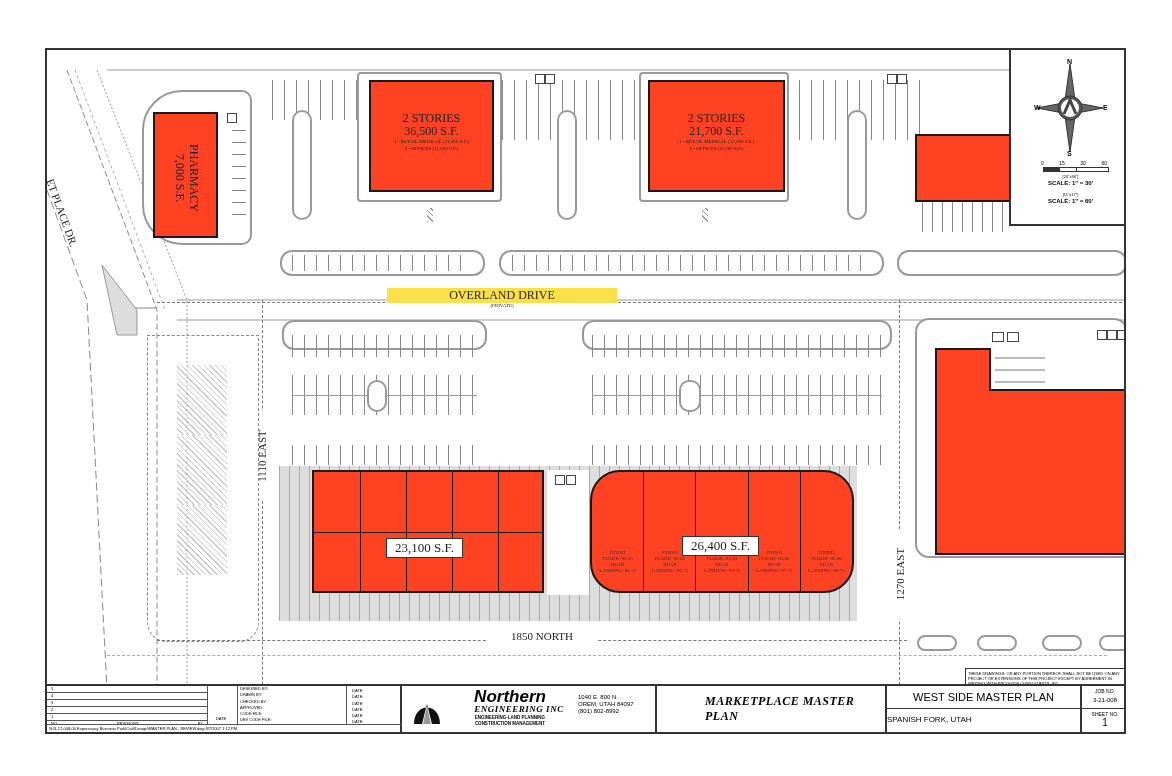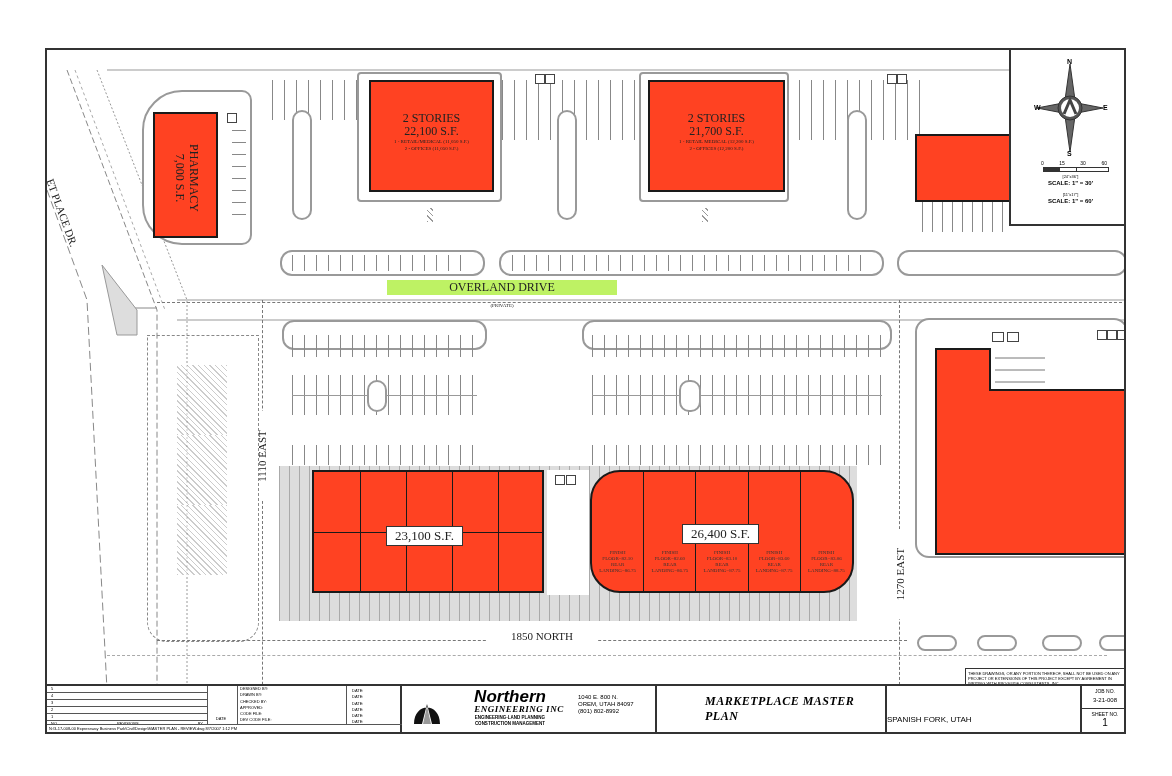--- a/index.html
+++ b/index.html
@@ -9,21 +9,21 @@
   .bldg{position:absolute;background:#ff4222;border:2px solid #1a1a1a;box-sizing:border-box;}
   .lbl{position:absolute;color:#222;text-align:center;}
   .road-line{position:absolute;border-top:1px dashed #777;}
   .vroad{position:absolute;border-left:1px dashed #777;}
   .island{position:absolute;border:2px solid #999;border-radius:10px;box-sizing:border-box;background:#fff;}
   .stalls{position:absolute;background-image:repeating-linear-gradient(90deg,#888 0 1px,transparent 1px 12px);}
   .vstalls{position:absolute;background-image:repeating-linear-gradient(0deg,#888 0 1px,transparent 1px 12px);}
   .sidewalk{position:absolute;background:#ddd;background-image:repeating-linear-gradient(90deg,#aaa 0 1px,transparent 1px 10px);}
   .hatch{position:absolute;background:repeating-linear-gradient(45deg,#999 0 1px,#fff 1px 4px);}
   .sqbox{position:absolute;width:8px;height:8px;border:1px solid #444;background:#fff;}
-  .sfbox{position:absolute;background:#fff;border:1px solid #333;font-size:13px;padding:1px 8px;color:#222;}
+  .sfbox{position:absolute;background:#fff;border:1px solid #333;font-size:13px;padding:1px 8px;color:#222;margin-top:12px;}
   .tb{position:absolute;left:0;bottom:0;width:100%;height:46px;border-top:2px solid #333;background:#fff;font-family:"Liberation Sans",sans-serif;}
   .tb .cell{position:absolute;top:0;height:100%;border-right:2px solid #333;box-sizing:border-box;}
   .tiny{font-size:5px;color:#333;}
 </style>
 </head>
 <body>
 
 <div class="sheet">
 
   <svg class="abs" style="left:0;top:0;" width="1081" height="640">
@@ -52,21 +52,21 @@
   <div class="island" style="left:245px;top:60px;width:20px;height:110px;"></div>
   <div class="stalls" style="left:455px;top:30px;width:140px;height:60px;"></div>
   <div class="island" style="left:510px;top:60px;width:20px;height:110px;"></div>
   <div class="stalls" style="left:740px;top:30px;width:140px;height:60px;"></div>
   <div class="island" style="left:800px;top:60px;width:20px;height:110px;"></div>
 
   <div class="island" style="left:310px;top:22px;width:145px;height:130px;border-radius:4px;"></div>
   <div class="bldg" style="left:322px;top:30px;width:125px;height:112px;">
     <div class="lbl" style="left:0;top:30px;width:100%;">
       <div style="font-size:12px;line-height:13px;">2 STORIES</div>
-      <div style="font-size:12px;line-height:13px;">22,100 S.F.</div>
+      <div style="font-size:12px;line-height:13px;">36,500 S.F.</div>
       <div style="font-size:5px;line-height:7px;">1 - RETAIL/MEDICAL (11,050 S.F.)</div>
       <div style="font-size:5px;line-height:7px;">2 - OFFICES (11,050 S.F.)</div>
     </div>
   </div>
   <div class="sqbox" style="left:488px;top:24px;"></div>
   <div class="sqbox" style="left:498px;top:24px;"></div>
   <div class="hatch" style="left:380px;top:158px;width:6px;height:14px;"></div>
 
   <div class="island" style="left:592px;top:22px;width:150px;height:130px;border-radius:4px;"></div>
   <div class="bldg" style="left:601px;top:30px;width:137px;height:112px;">
@@ -111,21 +111,21 @@
     <div class="abs" style="left:0;top:148px;width:100%;text-align:center;font-size:6px;font-weight:bold;">SCALE: 1" = 60'</div>
   </div>
 
   <div class="island" style="left:233px;top:200px;width:205px;height:26px;border-radius:12px;"></div>
   <div class="stalls" style="left:245px;top:205px;width:180px;height:16px;"></div>
   <div class="island" style="left:452px;top:200px;width:385px;height:26px;border-radius:12px;"></div>
   <div class="stalls" style="left:465px;top:205px;width:360px;height:16px;"></div>
   <div class="island" style="left:850px;top:200px;width:230px;height:26px;border-radius:12px;"></div>
 
   <div class="road-line" style="left:110px;top:252px;width:970px;"></div>
-  <div class="lbl" style="left:340px;top:230px;width:230px;font-size:12px;background:#bef264;">OVERLAND DRIVE</div>
+  <div class="lbl" style="left:340px;top:238px;width:230px;font-size:12px;background:#fde047;">OVERLAND DRIVE</div>
   <div class="lbl" style="left:400px;top:253px;width:110px;font-size:5px;">(PRIVATE)</div>
 
   <div class="lbl" style="left:-30px;top:170px;width:100px;font-size:11px;transform:rotate(70deg);text-align:left;">ET PLACE DR.</div>
 
   <div class="vroad" style="left:215px;top:250px;height:440px;"></div>
   <div class="lbl" style="left:170px;top:400px;width:90px;font-size:11px;transform:rotate(-90deg);background:#fff;">1110 EAST</div>
 
   <div class="abs" style="left:100px;top:285px;width:110px;height:305px;border:1px dashed #888;border-radius:0 0 20px 20px;"></div>
   <div class="hatch" style="left:130px;top:315px;width:50px;height:70px;opacity:.5;"></div>
   <div class="hatch" style="left:130px;top:385px;width:50px;height:70px;opacity:.5;"></div>
@@ -277,20 +277,21 @@
         <div>OREM, UTAH 84097</div>
         <div>(801) 802-8992</div>
       </div>
     </div>
 
     <div class="cell" style="left:610px;width:230px;display:flex;align-items:center;justify-content:center;padding-left:48px;">
       <div style="font-family:'Liberation Serif',serif;font-weight:bold;font-style:italic;font-size:12px;letter-spacing:.5px;">MARKETPLACE MASTER PLAN</div>
     </div>
 
     <div class="cell" style="left:840px;width:195px;">
+      <div class="abs" style="left:0;top:0;width:100%;height:22px;border-bottom:1px solid #333;text-align:center;font-size:11px;line-height:22px;">WEST SIDE MASTER PLAN</div>
       <div class="abs" style="left:0;top:23px;width:100%;height:22px;text-align:left;font-size:8px;line-height:22px;">SPANISH FORK, UTAH</div>
     </div>
 
     <div class="cell" style="left:1035px;width:46px;border-right:none;font-size:5px;text-align:center;">
       <div class="abs" style="left:0;top:0;width:100%;height:22px;border-bottom:1px solid #333;">
         <div style="margin-top:2px;">JOB NO.</div>
         <div style="font-size:6px;margin-top:3px;">3-21-008</div>
       </div>
       <div class="abs" style="left:0;top:23px;width:100%;">
         <div style="margin-top:2px;">SHEET NO.</div>

